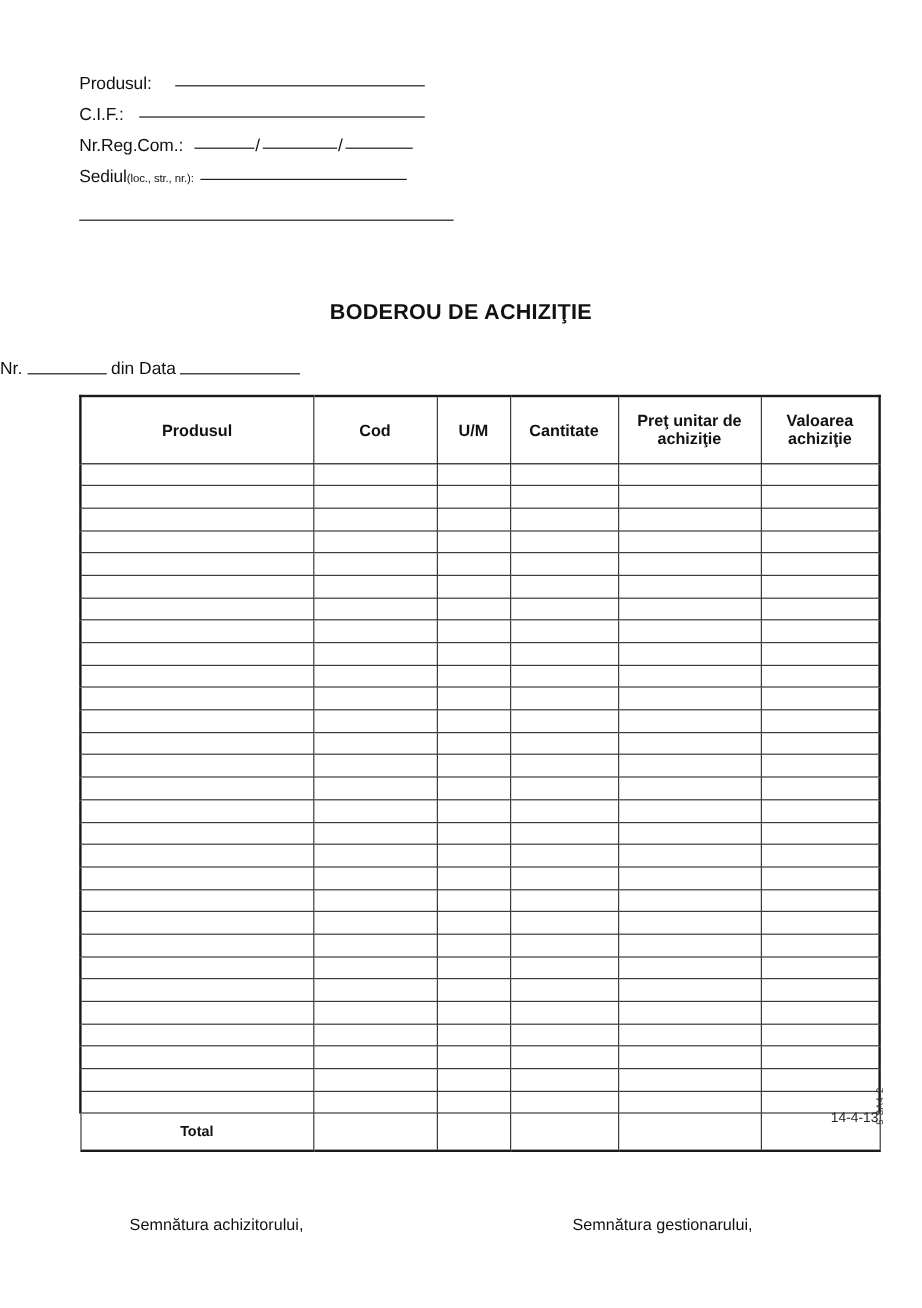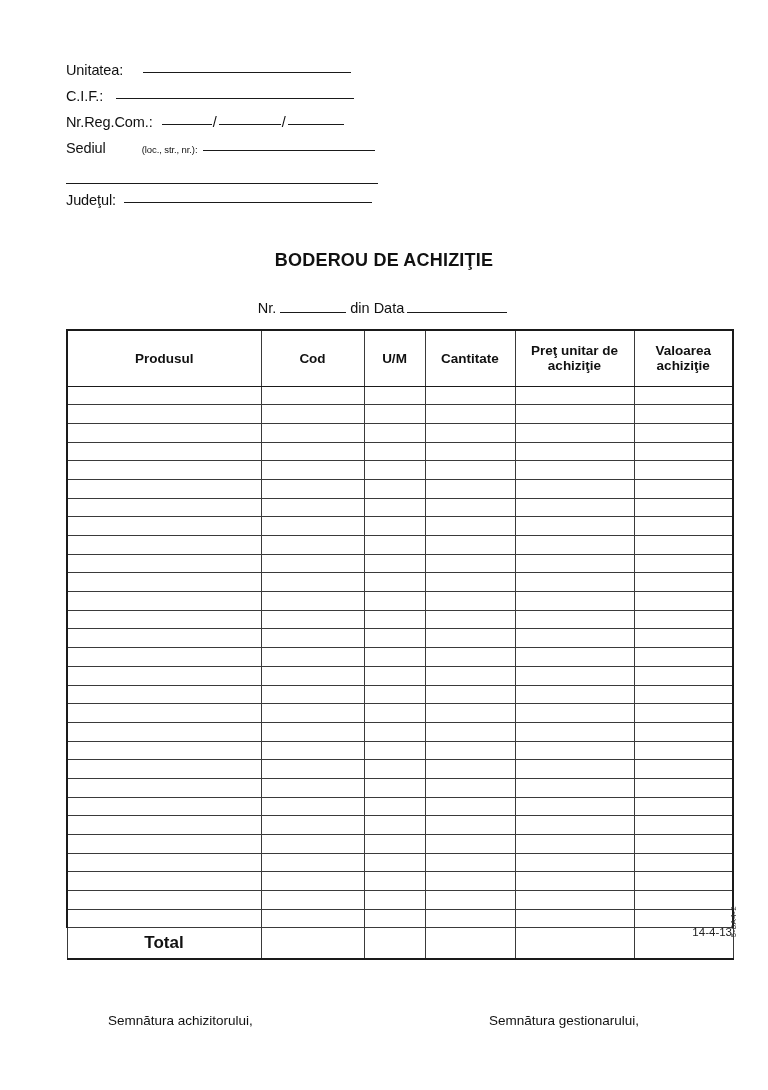--- a/index.html
+++ b/index.html
@@ -30,21 +30,20 @@
     height: 26px;
     white-space: nowrap;
   }
   .field-label {
     font-size: 14.5px;
     letter-spacing: -0.1px;
   }
   .field-sub {
     font-size: 9.5px;
     letter-spacing: -0.1px;
-    padding-left: 36px;
   }
   .rule {
     border-bottom: 1.4px solid #1a1a1a;
     height: 0;
     position: relative;
     top: -2px;
   }
   .rule-unitatea { width: 208px; margin-left: 20px; }
   .rule-cif      { width: 238px; margin-left: 13px; }
   .rule-seg-a    { width: 50px;  margin-left: 9px; }
@@ -65,21 +64,20 @@
     text-align: center;
     font-size: 18px;
     font-weight: bold;
     letter-spacing: 0.2px;
   }
   .doc-subtitle {
     position: absolute;
     left: 0;
     right: 0;
     top: 300px;
-    text-align: center;
     font-size: 14.5px;
     white-space: nowrap;
   }
   .sub-rule-nr   { display: inline-block; width: 66px;  border-bottom: 1.4px solid #1a1a1a; margin: 0 4px; }
   .sub-rule-data { display: inline-block; width: 100px; border-bottom: 1.4px solid #1a1a1a; margin: 0 3px; }
 
   
   .grid {
     position: absolute;
     left: 66px;
@@ -107,21 +105,21 @@
   .grid tbody td { height: 18.7px; }
   .grid tbody td:first-child { border-left: 2.1px solid #1a1a1a; }
   .grid tbody td:last-child  { border-right: 2.1px solid #1a1a1a; }
   .grid tr.total-row td {
     height: 31px;
     border-top: 1.7px solid #1a1a1a;
     border-bottom: 2.1px solid #1a1a1a;
   }
   .total-label {
     text-align: center;
-    font-size: 17px;
+    font-size: 12px;
     font-weight: bold;
   }
   .c-prod { width: 194px; }
   .c-cod  { width: 103px; }
   .c-um   { width: 61px; margin-left: 23px; }
   .c-cant { width: 90px; }
   .c-pret { width: 119px; }
   .c-val  { width: 99px; }
 
   
@@ -148,29 +146,29 @@
 
   
   .signatures {
     position: absolute;
     left: 66px;
     top: 1013px;
     width: 666px;
     font-size: 13.5px;
   }
   .sig-left  { position: absolute; left: 42px;  top: 0; white-space: nowrap; }
-  .sig-right { position: absolute; left: 423px; top: 0; white-space: nowrap; }
+  .sig-right { position: absolute; left: 411px; top: 0; white-space: nowrap; }
 </style>
 </head>
 <body>
 
 <div class="header-block">
 
   <div class="field-row">
-    <span class="field-label">Unitatea:</span>
+    <span class="field-label">Produsul:</span>
     <span class="rule rule-unitatea"></span>
   </div>
 
   <div class="field-row">
     <span class="field-label">C.I.F.:</span>
     <span class="rule rule-cif"></span>
   </div>
 
   <div class="field-row">
     <span class="field-label">Nr.Reg.Com.:</span>
@@ -184,24 +182,20 @@
   <div class="field-row">
     <span class="field-label">Sediul</span>
     <span class="field-sub">(loc., str., nr.):</span>
     <span class="rule rule-sediul"></span>
   </div>
 
   <div class="row-cont">
     <span class="rule rule-cont"></span>
   </div>
 
-  <div class="field-row">
-    <span class="field-label">Judeţul:</span>
-    <span class="rule rule-judetul"></span>
-  </div>
 
 </div>
 
 <div class="doc-title">BODEROU DE ACHIZIŢIE</div>
 
 <div class="doc-subtitle">
   <span>Nr.</span><span class="sub-rule-nr"></span><span>din Data</span><span class="sub-rule-data"></span>
 </div>
 
 <table class="grid">

